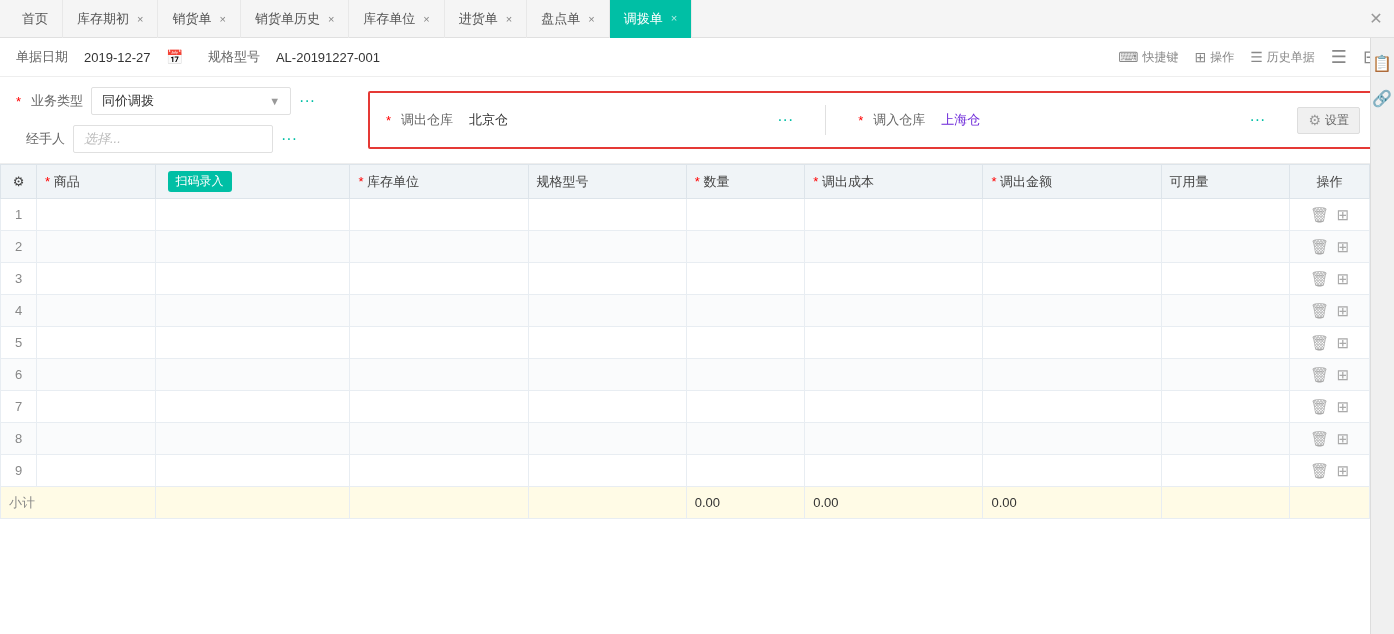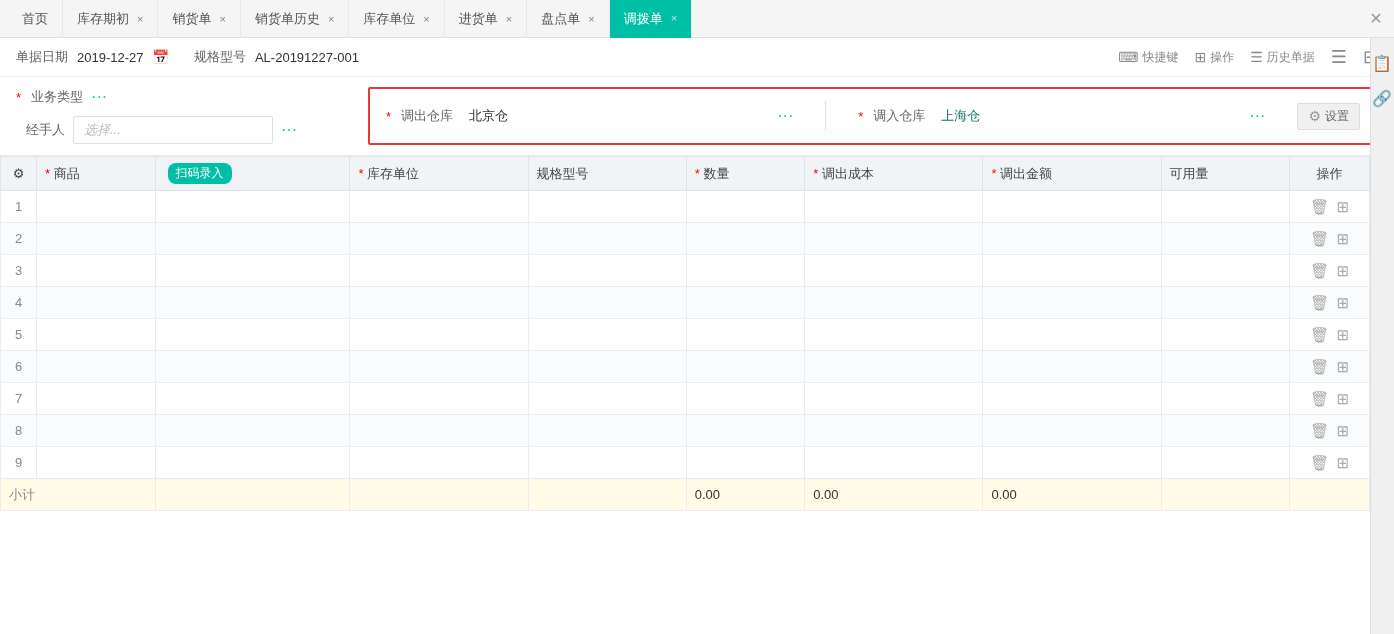--- a/index.html
+++ b/index.html
@@ -27,21 +27,21 @@
       position: absolute; right: 8px; top: 50%; transform: translateY(-50%);
       width: 20px; height: 20px; display: flex; align-items: center; justify-content: center;
       cursor: pointer; font-size: 16px; color: #999;
     }
 
     
     .toolbar {
       display: flex; align-items: center; padding: 8px 16px; border-bottom: 1px solid #eee;
       gap: 24px;
     }
-    .toolbar-group { display: flex; align-items: center; gap: 9px; }
+    .toolbar-group { display: flex; align-items: center; gap: 16px; }
     .label-text { color: #666; font-size: 13px; }
     .value-text { color: #333; font-size: 13px; }
     .date-icon { color: #00bfa5; font-size: 14px; cursor: pointer; }
     
     .toolbar-right {
       margin-left: auto; display: flex; align-items: center; gap: 16px; color: #888; font-size: 12px;
     }
     .toolbar-right span { display: flex; align-items: center; gap: 4px; cursor: pointer; }
     .toolbar-right .icon { font-size: 14px; }
     .form-row { display: flex; align-items: center; gap: 8px; }
@@ -71,21 +71,21 @@
     .setting-icon { color: #999; font-size: 14px; }
     table { width: 100%; border-collapse: collapse; font-size: 13px; }
     thead tr { background: #f0f4f7; }
     thead th {
       border: 1px solid #dde4ea; padding: 6px 8px; text-align: left;
       font-weight: normal; white-space: nowrap; color: #444;
     }
     thead th.gear-th { width: 36px; text-align: center; }
     .scan-btn {
       display: inline-flex; align-items: center; background: #00bfa5; color: #fff;
-      border-radius: 8px; padding: 2px 8px; font-size: 12px; cursor: pointer; margin-left: 4px;
+      border-radius: 3px; padding: 2px 8px; font-size: 12px; cursor: pointer; margin-left: 4px;
     }
     tbody tr td {
       border: 1px solid #e8edf2; padding: 5px 8px; height: 32px; color: #333;
     }
     tbody tr:nth-child(even) { background: #fafbfc; }
     .row-num { color: #888; text-align: center; }
     .op-cell { text-align: center; white-space: nowrap; }
     .op-btn { cursor: pointer; color: #aaa; font-size: 15px; margin: 0 2px; }
 
     
@@ -172,20 +172,24 @@
       <span style="font-size:18px;">⊟</span>
     </div>
   </div>
 
   <div class="form-section">
 
     <div style="display:flex;flex-direction:column;gap:10px;min-width:340px;">
       <div class="form-row">
         <span class="required-star">*</span>
         <span class="field-label">业务类型</span>
+        <div class="field-select" style="min-width:200px;">
+          <span>同价调拨</span>
+          <span class="arrow">▼</span>
+        </div>
         <span class="ellipsis-btn">···</span>
       </div>
       <div class="form-row">
         <span class="field-label" style="margin-left:10px;">经手人</span>
         <div class="field-select" style="min-width:200px;">
           <span class="field-input-placeholder">选择...</span>
         </div>
         <span class="ellipsis-btn">···</span>
       </div>
     </div>
@@ -194,21 +198,21 @@
       <div class="warehouse-field">
         <span class="required-star">*</span>
         <span class="field-label">调出仓库</span>
         <span style="margin-left:8px;font-size:13px;color:#333;">北京仓</span>
         <span class="ellipsis-btn" style="margin-left:auto;">···</span>
       </div>
       <div class="warehouse-divider"></div>
       <div class="warehouse-field">
         <span class="required-star">*</span>
         <span class="field-label">调入仓库</span>
-        <span style="margin-left:8px;font-size:13px;color:#0f766e;">上海仓</span>
+        <span style="margin-left:8px;font-size:13px;color:#6d28d9;">上海仓</span>
         <span class="ellipsis-btn" style="margin-left:auto;">···</span>
       </div>
       <div class="setting-btn">
         <span class="setting-icon">⚙</span>
         <span>设置</span>
       </div>
     </div>
   </div>
 
   <div class="table-section">

